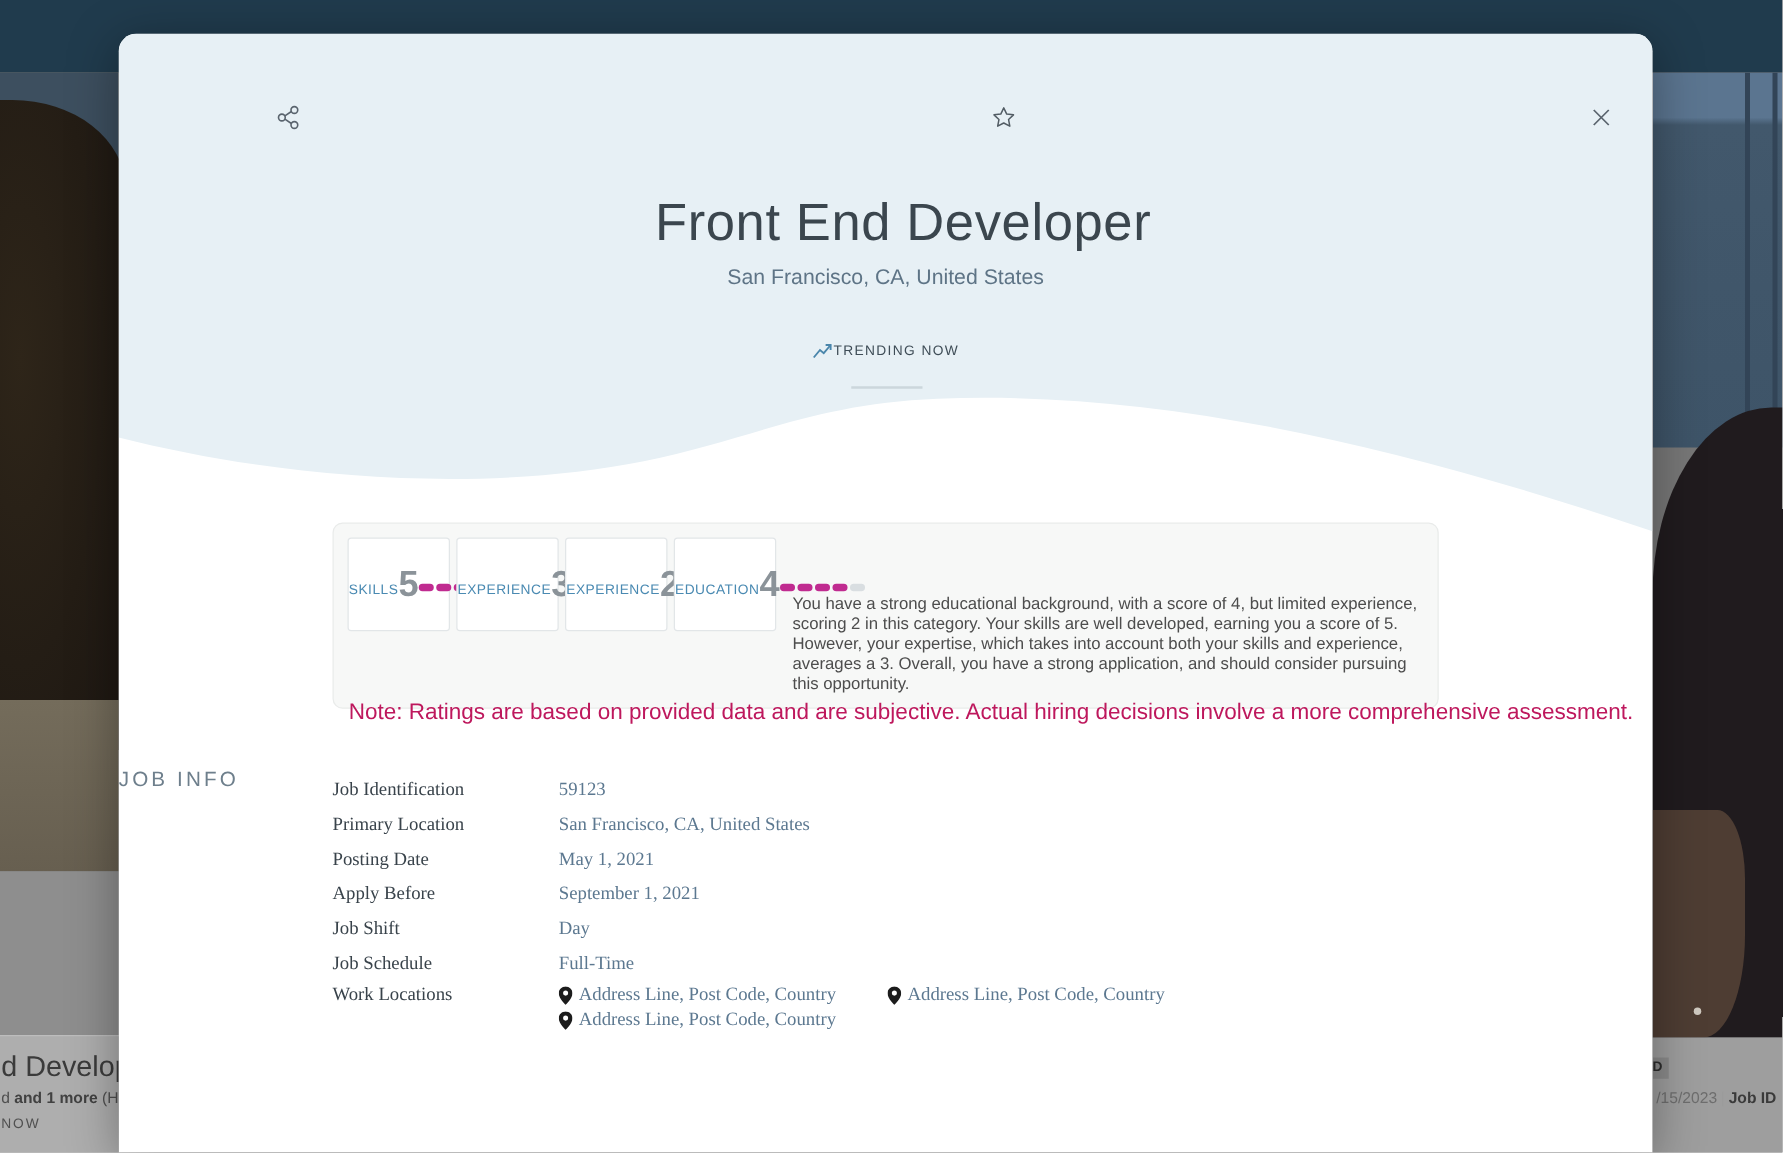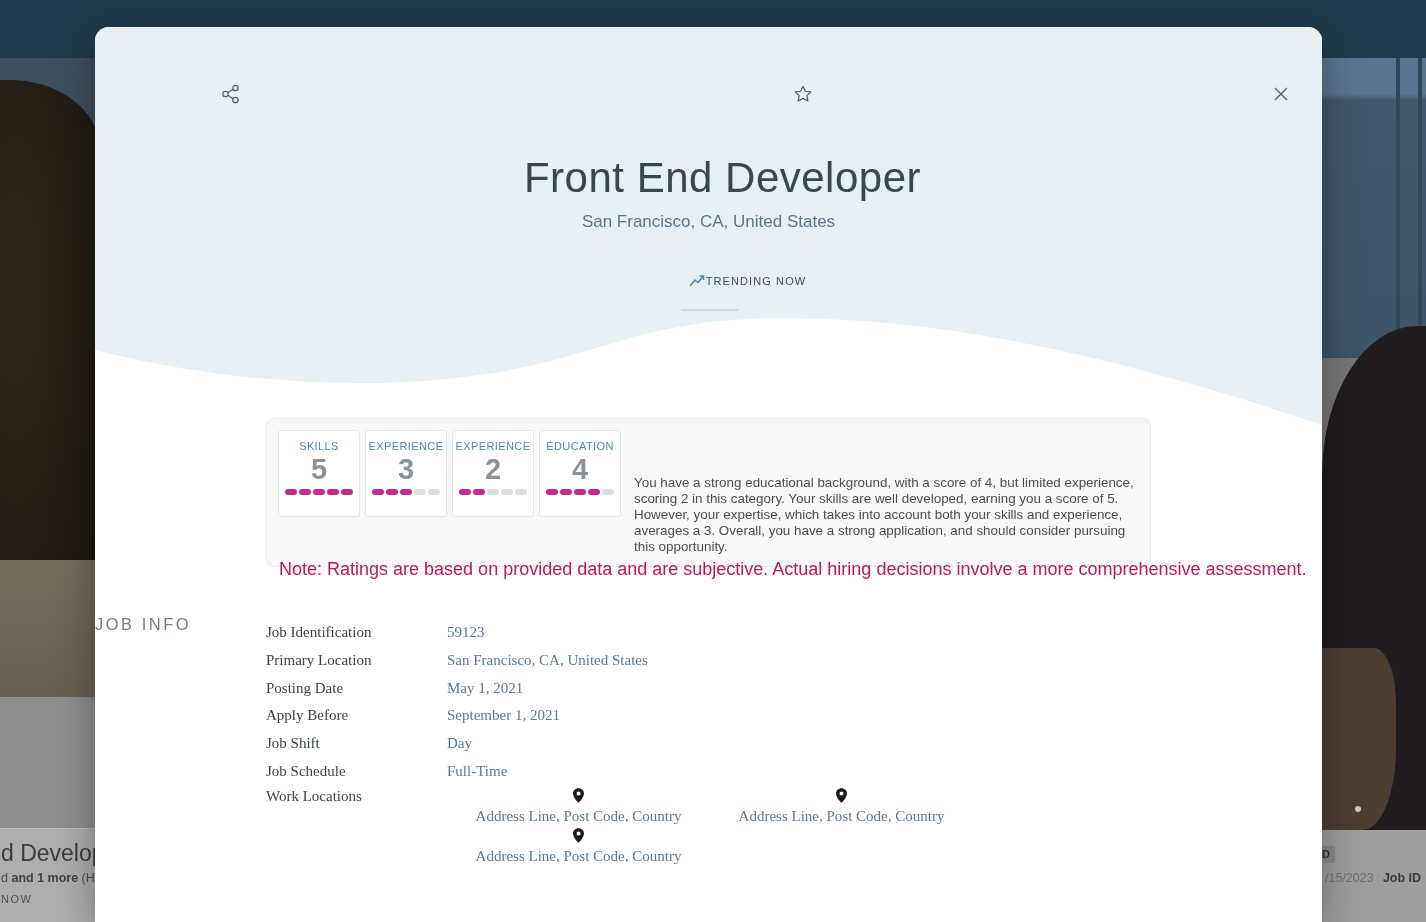--- a/index.html
+++ b/index.html
@@ -52,46 +52,46 @@
 
   .icon-btn{position:absolute;width:26px;height:26px;cursor:pointer;display:flex;align-items:center;justify-content:center;}
   .share-btn{left:123px;top:54px;}
   .star-btn{left:695px;top:54px;}
   .close-btn{right:28px;top:54px;}
 
   .title{position:absolute;left:0;top:127px;width:100%;text-align:center;
     font-size:42px;font-weight:300;color:var(--dark-text);letter-spacing:.5px;padding-left:28px;}
   .subtitle{position:absolute;left:0;top:185px;width:100%;text-align:center;
     font-size:17px;color:#5E7486;}
-  .trending{position:absolute;left:0;top:247px;width:100%;display:flex;align-items:center;justify-content:center;gap:0;margin-left:39px;}
+  .trending{position:absolute;left:0;top:247px;width:100%;display:flex;align-items:center;justify-content:center;gap:0;}
   .trending-label{font-size:11px;letter-spacing:1.1px;color:#3F4D57;font-weight:500;}
   .hdr-divider{position:absolute;left:586px;top:282px;width:57px;height:2px;background:#ccd6dc;}
 
   .ratings-box{position:absolute;left:171px;top:391px;width:885px;min-height:110px;
     background:#F7F8F7;border:1px solid #E9EBEA;border-radius:8px;display:flex;padding:11px;gap:5px;}
-  .rating-card{width:82px;height:87px;background:#fff;border:1px solid #E2E6E8;border-radius:3px;
-    display:flex;flex-direction:column;align-items:center;flex:none;}
+  .rating-card{width:82px;height:75px;background:#fff;border:1px solid #E2E6E8;border-radius:3px;
+    display:flex;flex-direction:row;align-items:center;flex:none;}
   .rating-label{margin-top:9px;font-size:11px;letter-spacing:.4px;color:var(--label-teal);}
   .rating-score{margin-top:1px;font-size:29px;font-weight:600;color:#8B9399;line-height:32px;}
   .pills{display:flex;gap:2px;margin-top:4px;}
   .pill{width:12px;height:6px;border-radius:3px;background:var(--pill-empty);}
   .pill.filled{background:var(--pill-magenta);}
   .ratings-summary{margin-left:8px;padding-top:5px;width:512px;font-size:13.4px;line-height:16px;color:#4D4D4D;margin-top:40px;}
   .ratings-note{position:absolute;left:184px;top:532px;font-size:18px;color:#be185d;}
 
   .section-heading{position:absolute;left:0;width:100%;text-align:left;
     font-size:16.5px;letter-spacing:2.5px;color:#6E7F8C;}
   .job-info-heading{top:588px;}
 
   .info-table{position:absolute;left:171px;top:592px;width:900px;}
   .info-row{display:flex;min-height:27.7px;align-items:center;font-family:Liberation Serif, serif;}
   .info-label{width:181px;flex:none;font-size:15px;color:#39434B;}
   .info-value{font-size:15px;color:var(--slate-value);}
   .locations{display:flex;flex-wrap:wrap;width:560px;row-gap:3px;align-items:flex-start;padding-top:3px;}
-  .loc-item{width:263px;display:flex;align-items:center;gap:5px;font-size:15px;color:var(--slate-value);flex-direction:column;}
+  .loc-item{width:263px;display:flex;align-items:center;gap:5px;font-size:15px;color:var(--slate-value);}
   .loc-item svg{flex:none;}
 </style>
 </head>
 <body>
 
 <div class="topbar"></div>
 
 <div class="bg-strip bg-left">
   <div class="sky"></div>
   <div class="hair"></div>

